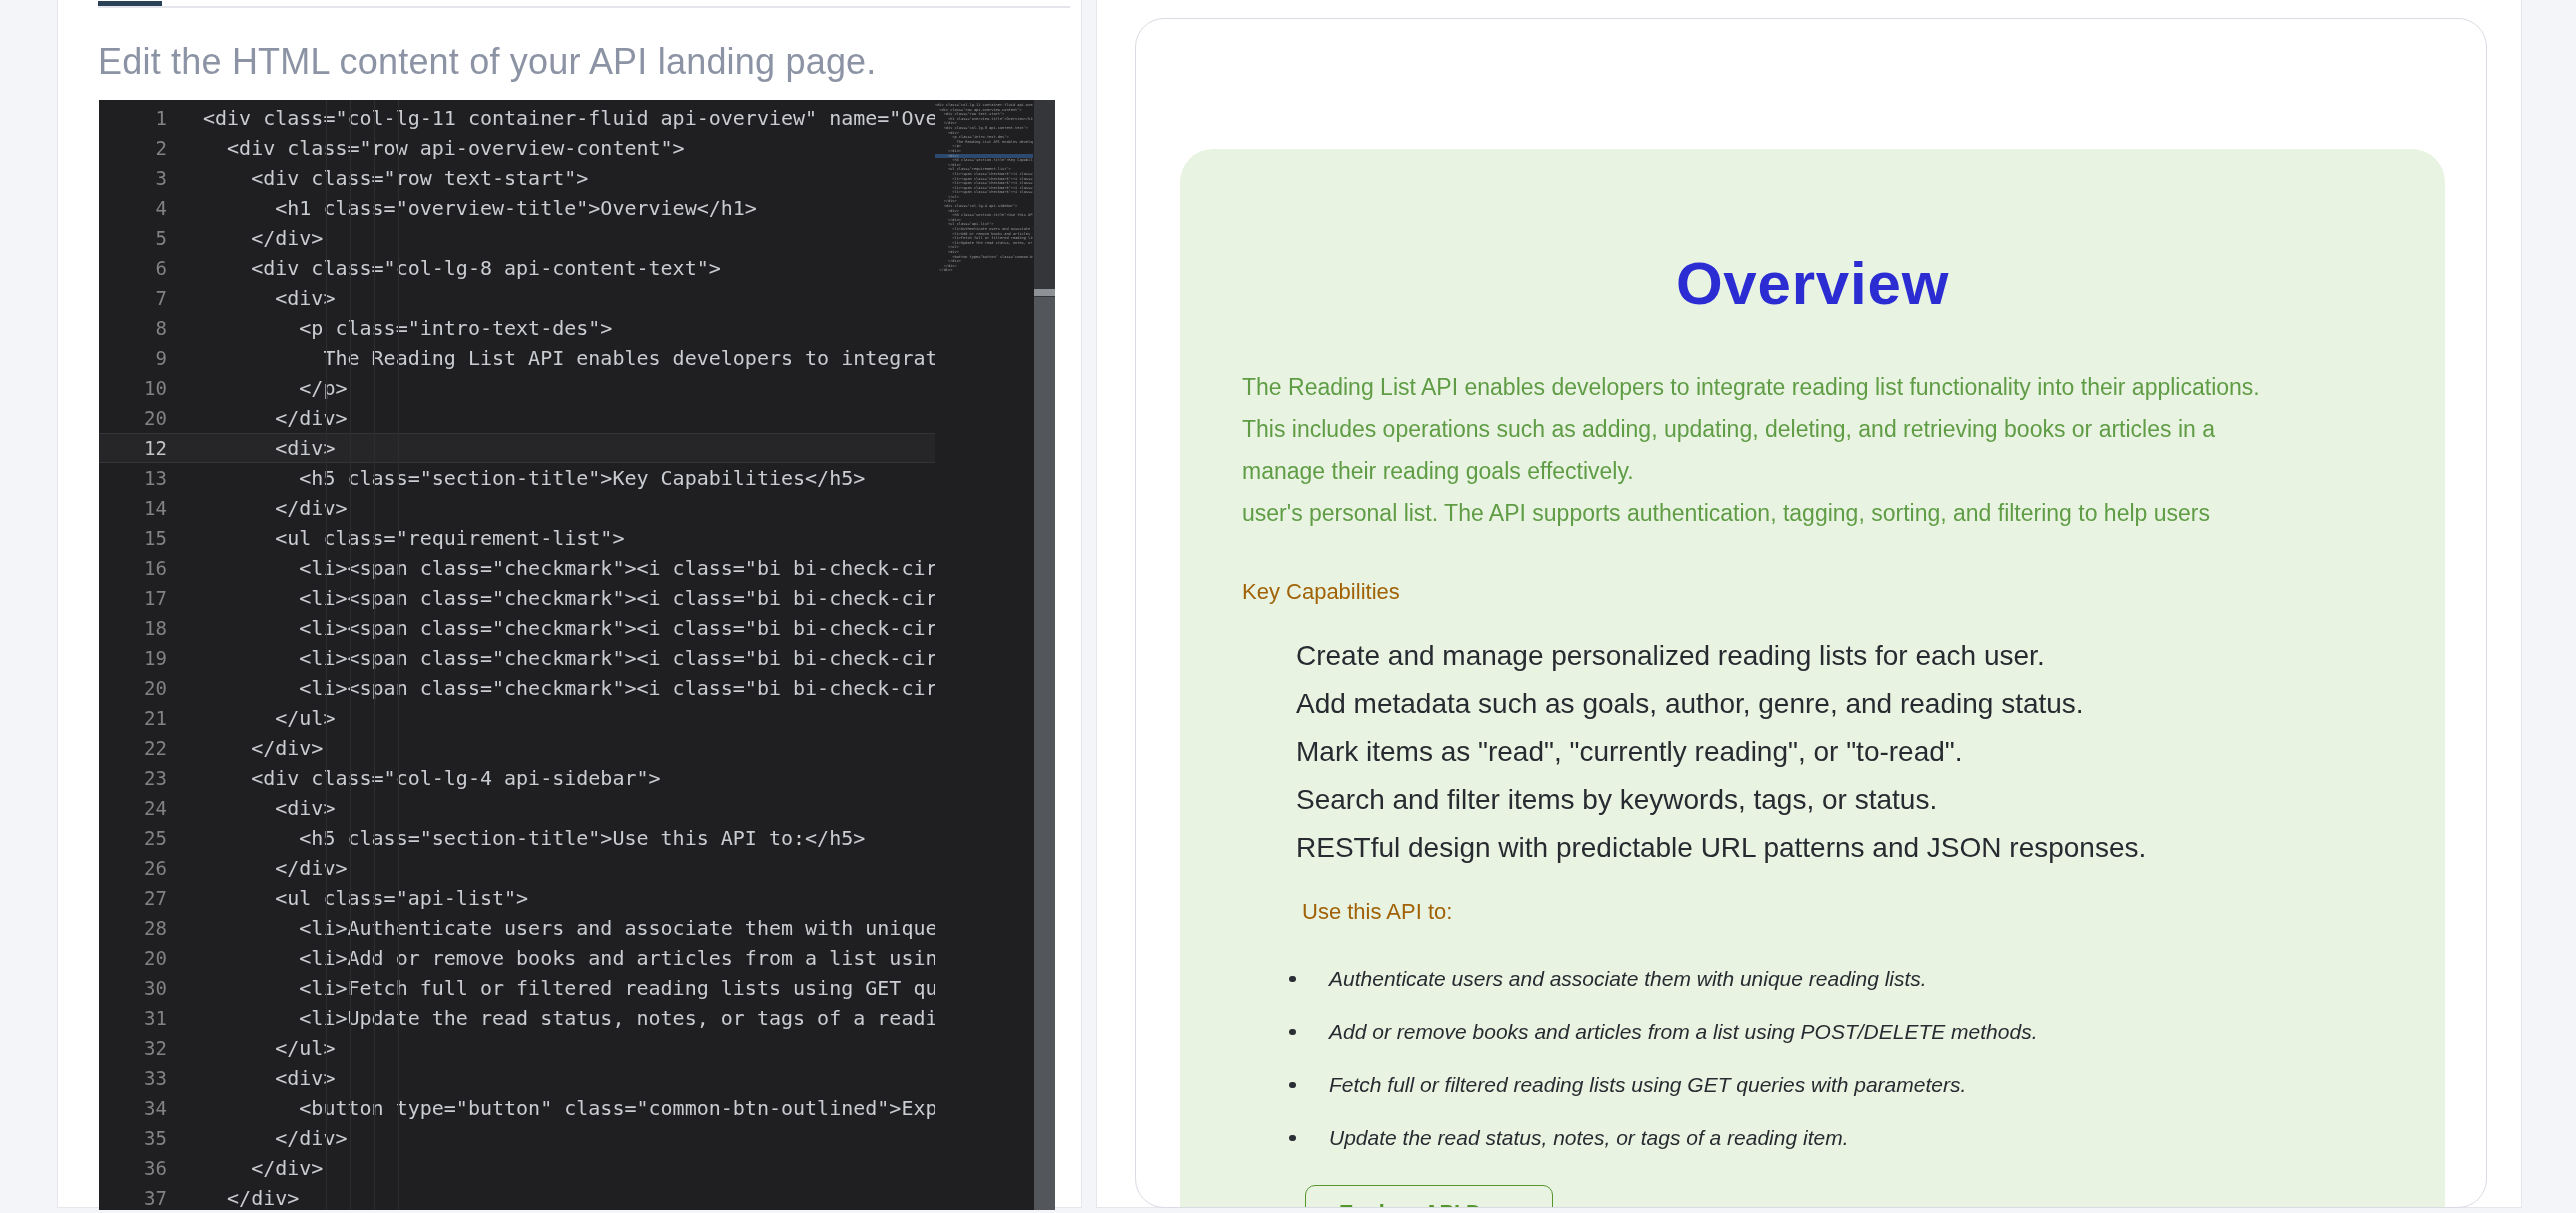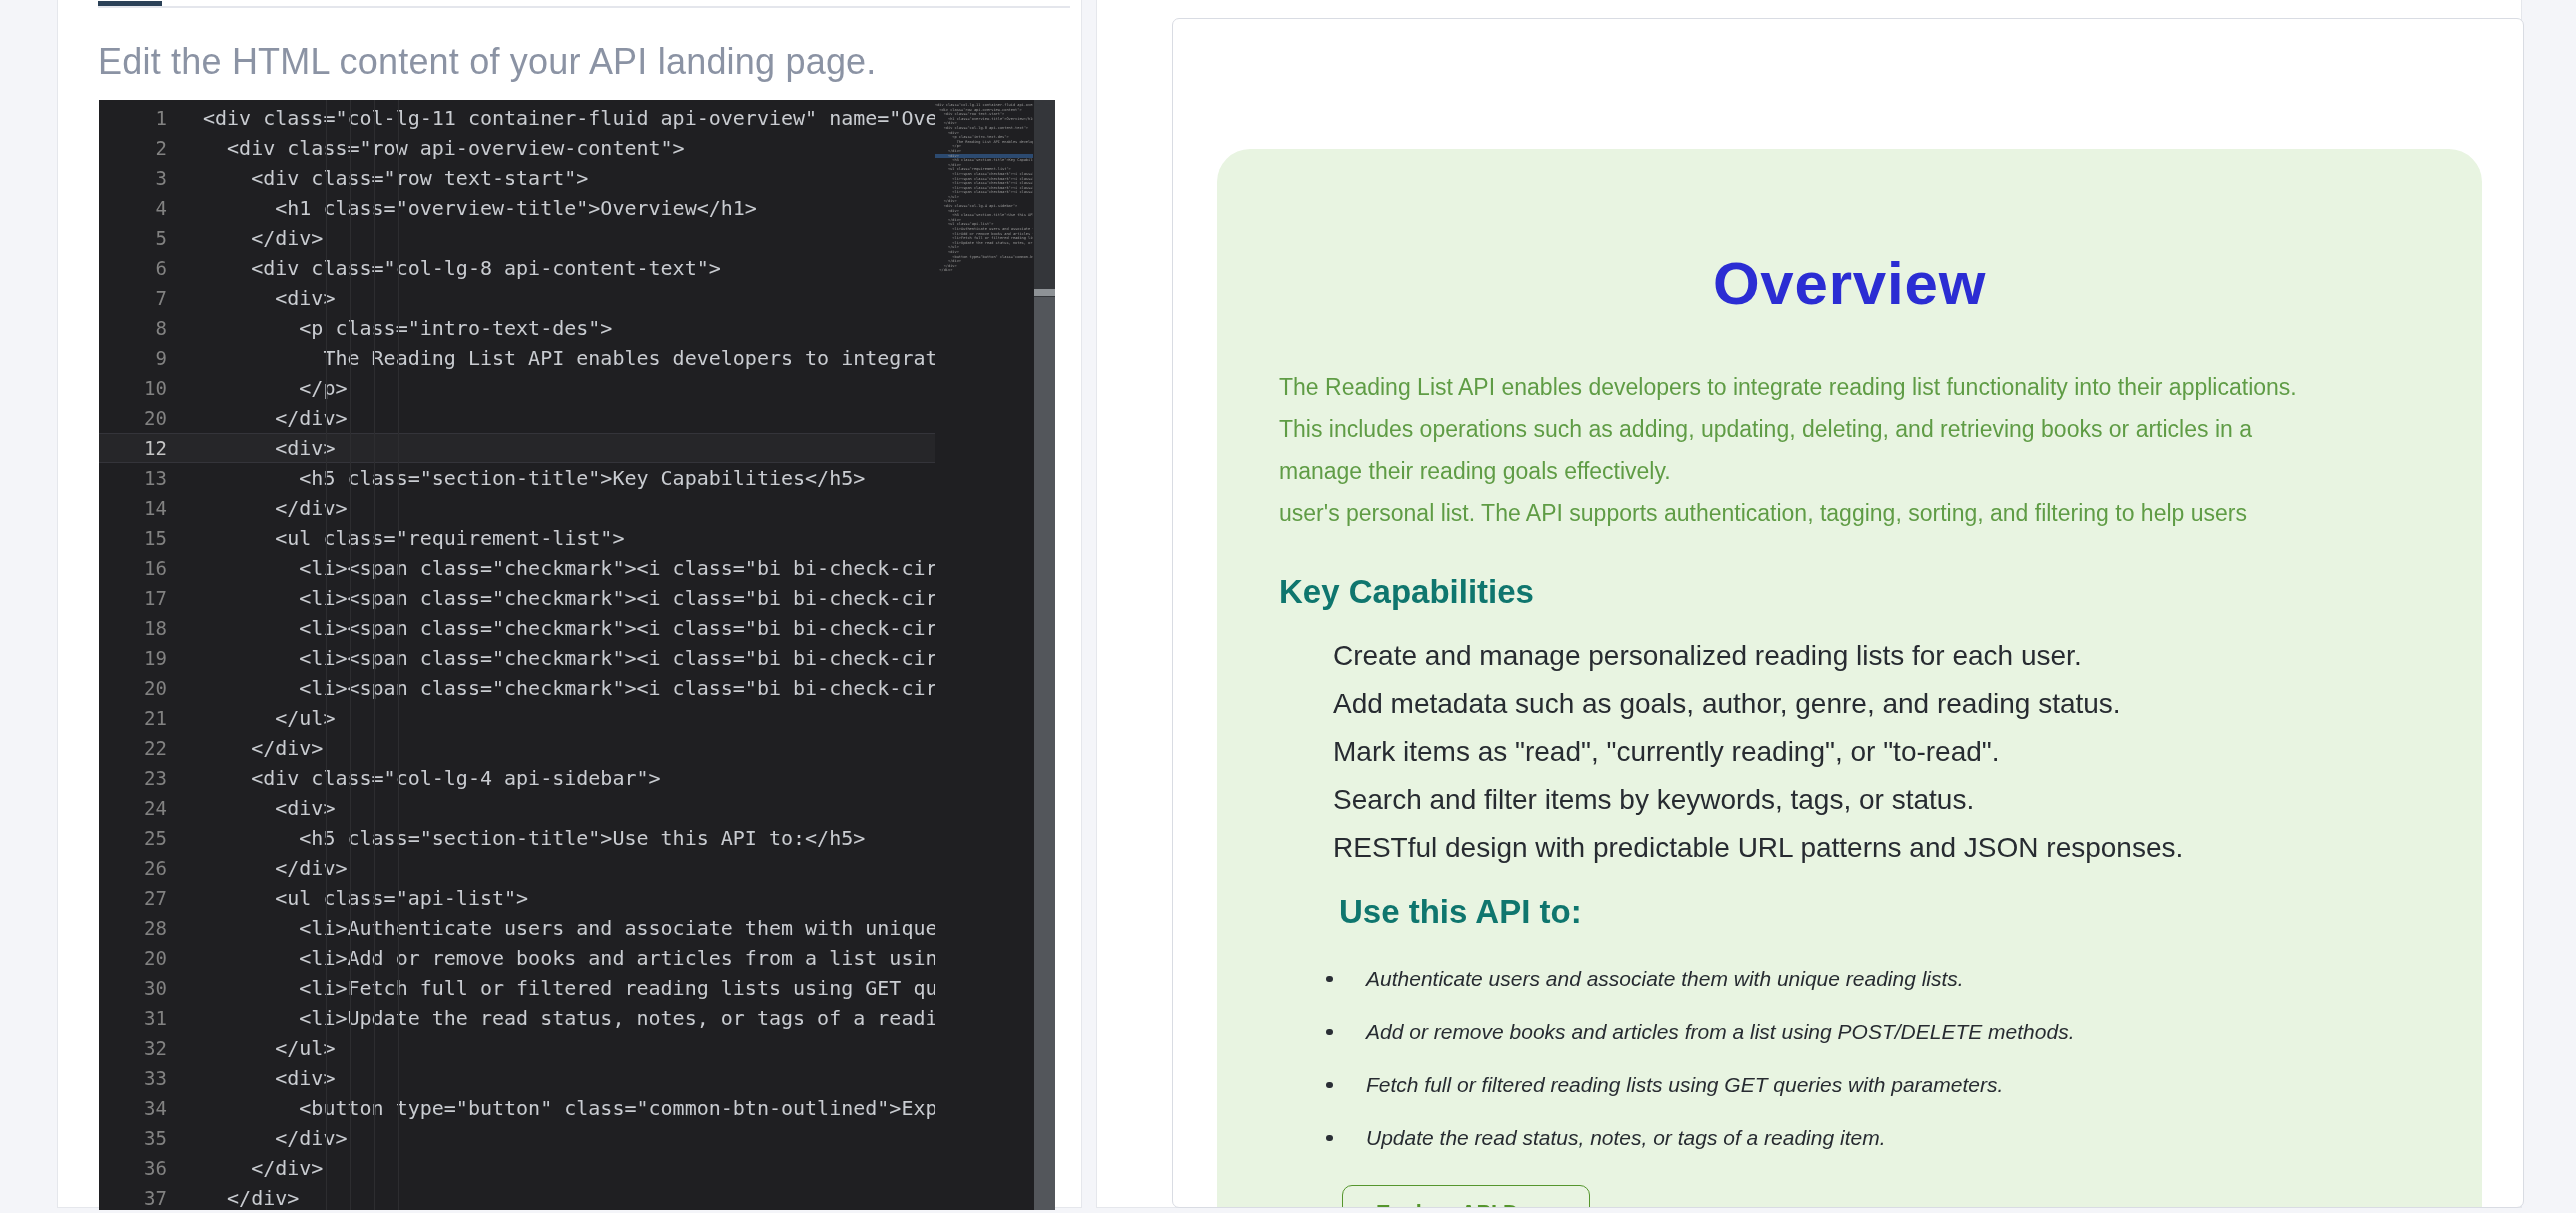--- a/index.html
+++ b/index.html
@@ -30,28 +30,28 @@
   .mm-line { height:4.6px; line-height:4.6px; font-family:"DejaVu Sans Mono", monospace; font-size:3.6px;
              color:#9b9b9b; white-space:pre; overflow:hidden; }
   .mm-line.marked { background:#2c4a70; }
 
   .v-scrollbar { position:absolute; left:935px; top:0; width:21.7px; height:1110px; background:#34363a; }
   .v-scroll-band  { position:absolute; left:0; top:189px; width:21.7px; height:7.5px; background:#8e9296; }
   .v-scroll-thumb { position:absolute; left:0; top:197px; width:21.7px; height:913px; background:#53565b; }
 
   
   .preview-card { position:absolute; left:38px; top:20px; width:1352px; height:1190px;
-                  background:#ffffff; border:0.8px solid #d9dce3; border-radius:7px; overflow:hidden;margin-left:37px; }
+                  background:#ffffff; border:0.8px solid #d9dce3; border-radius:29px; overflow:hidden; }
   .hero { position:absolute; left:44px; top:130px; width:1265px; height:1166px;
           background:#e8f4e1; border-radius:33px; padding:100px 62px 0 62px; }
   .hero-title { text-align:center; font-size:60px; line-height:69px; font-weight:bold;
                 color:#2b2dd3; letter-spacing:0.8px; }
   .intro { margin-top:48px; }
   .intro-line { font-size:23px; line-height:42px; color:#5f9c45; white-space:nowrap; overflow:hidden; }
-  .sec-heading { font-size:33px; line-height:30px; font-weight:700; color:#0f766e; }
+  .sec-heading { font-size:22px; line-height:30px; font-weight:400; color:#a16207; }
   .heading-keycap { margin-top:43px; }
   .cap-list { margin-top:25px; margin-left:54px; }
   .cap-item { font-size:28px; height:48px; line-height:48px; color:#272b31; white-space:nowrap; overflow:hidden; }
   .heading-useapi { margin-top:25px; margin-left:60px; }
   .api-ul { margin-top:25px; list-style:none; }
   .api-li { position:relative; font-size:21px; height:53px; line-height:53px; color:#272b31;
             padding-left:87px; white-space:nowrap; overflow:hidden;font-style:italic; }
   .api-li::before { content:""; position:absolute; left:47px; top:24px; width:6.7px; height:6.7px;
                     border-radius:50%; background:#2a2e35; }
   .outline-btn { display:block; margin:21.7px 0 0 63px; padding:14px 33px; background:transparent;

